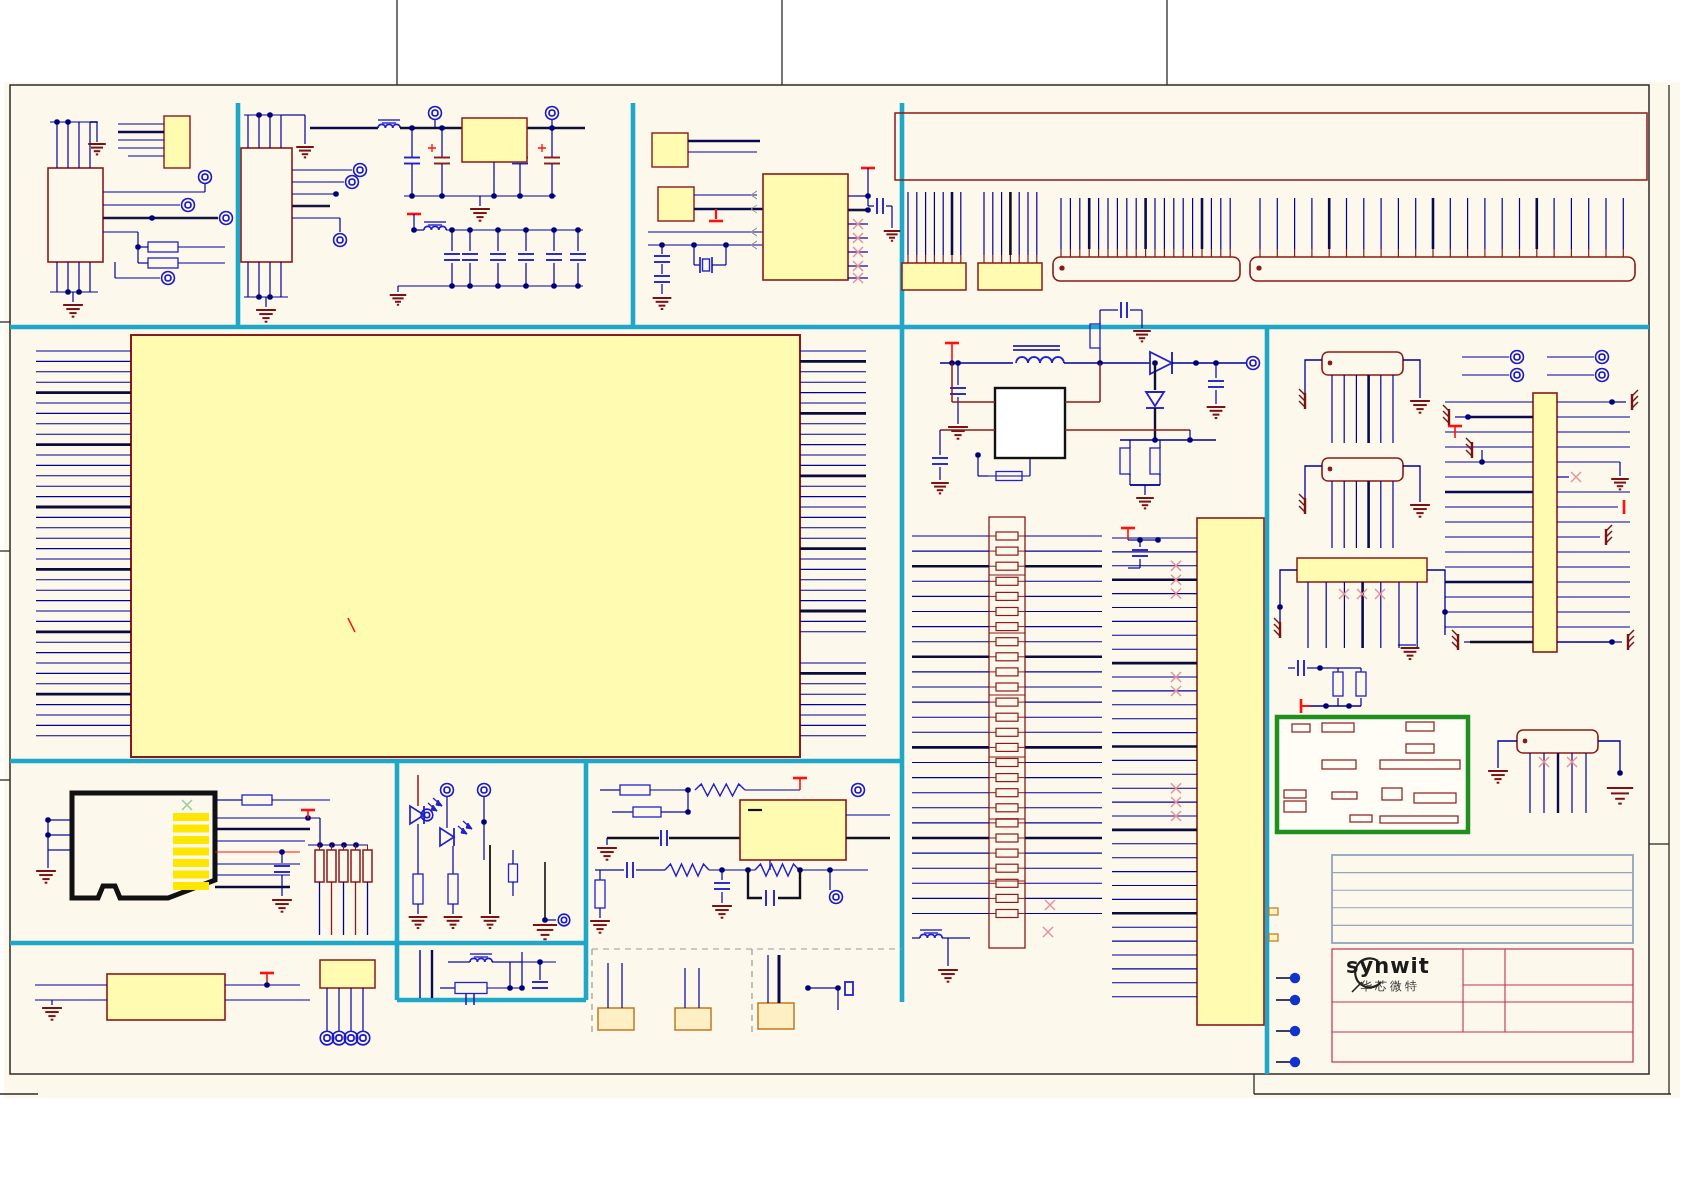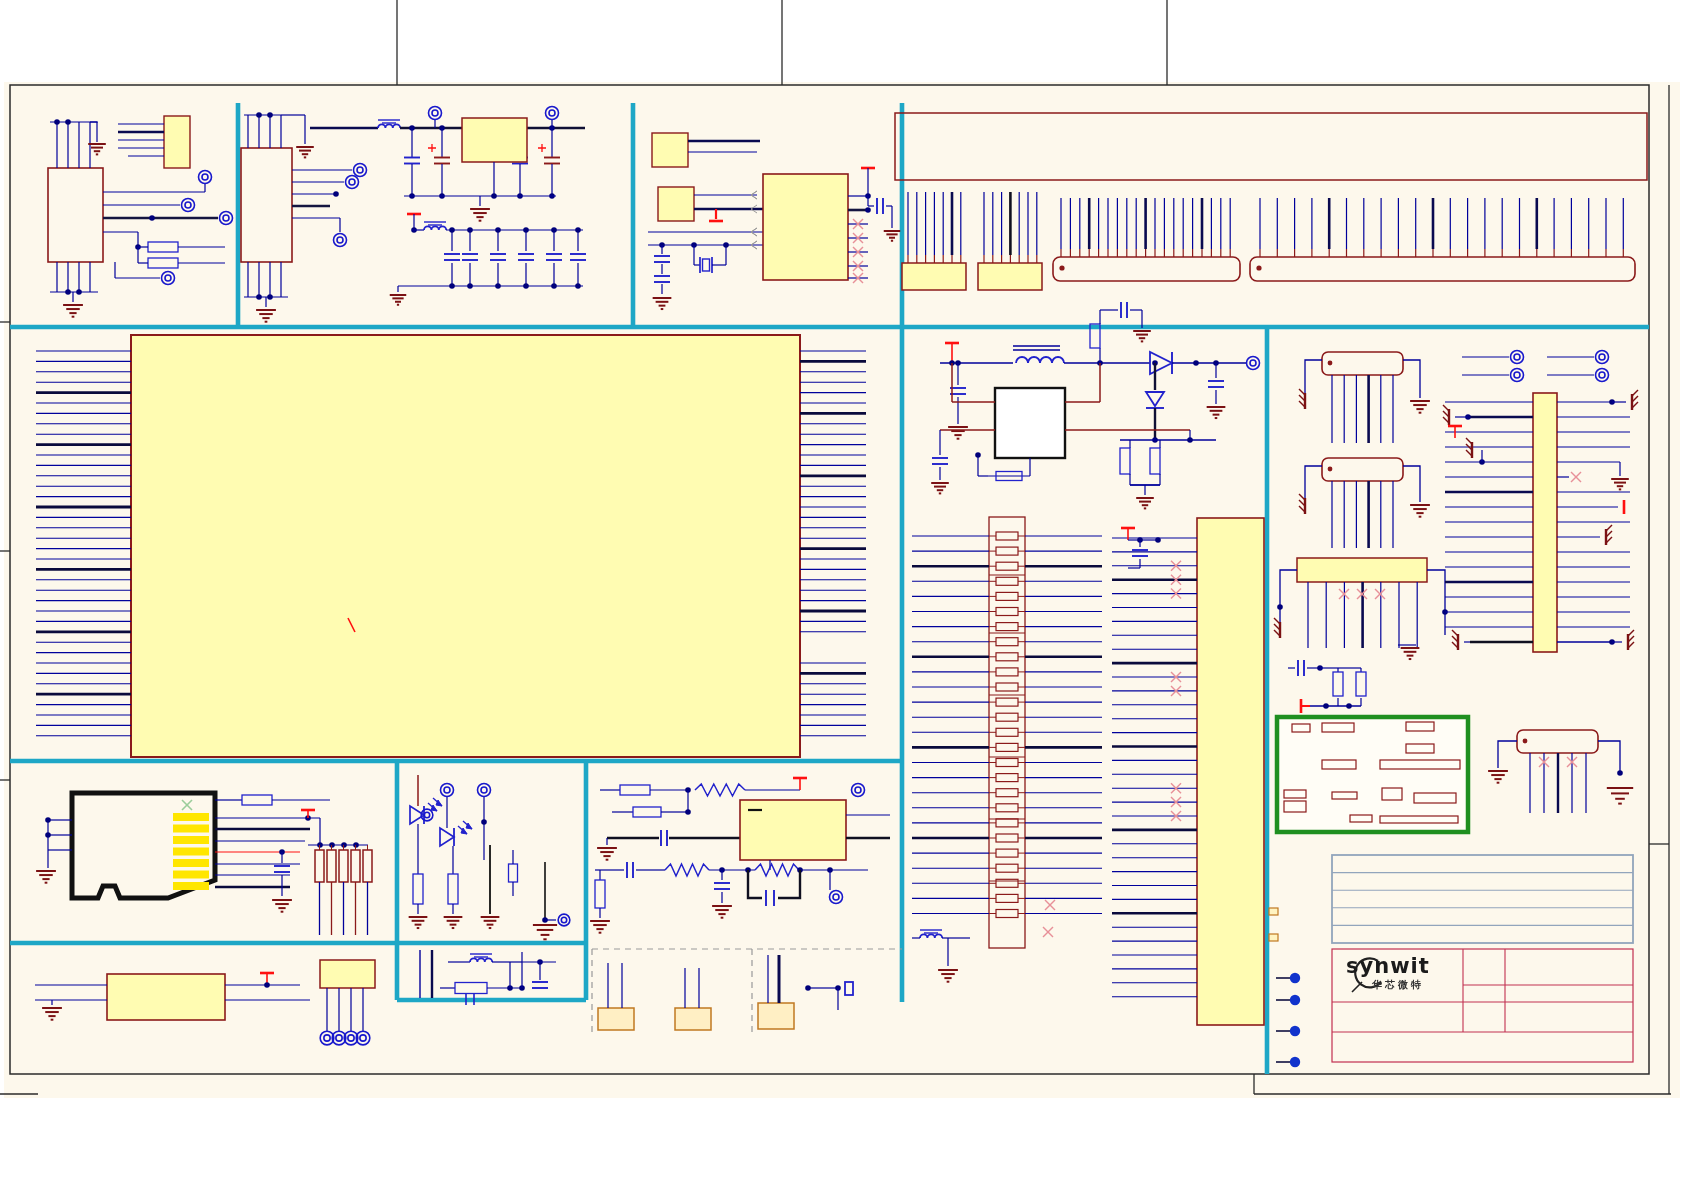--- a/index.html
+++ b/index.html
@@ -2,21 +2,21 @@
 <html><head>
 <meta charset="utf-8">
 <style>
   html,body{margin:0;padding:0;background:#fff;}
   #stage{position:relative;width:1685px;height:1191px;background:#ffffff;overflow:hidden;
          font-family:"DejaVu Sans","Liberation Sans",sans-serif;}
   svg{position:absolute;left:0;top:0;}
   #logo{position:absolute;left:1346px;top:956px;width:130px;color:#1b1b1b;
         font-family:"DejaVu Sans","Liberation Sans",sans-serif;}
   #logo .main{font-size:21px;font-weight:bold;letter-spacing:1px;line-height:20px;}
-  #logo .sub{font-size:10px;letter-spacing:3px;color:#333;margin-top:2px;margin-left:26px;font-weight:bold;}
+  #logo .sub{font-size:12px;letter-spacing:3px;color:#333;margin-top:2px;margin-left:14px;}
 </style>
 </head>
 <body>
 
 <div id="stage">
   <svg id="cv" width="1685" height="1191" viewBox="0 0 1685 1191">
       <g>
         <rect x="4" y="82" width="1676" height="1016" stroke="none" fill="#FDF8EC" stroke-width="1.3"></rect>
       </g>
       <g>

